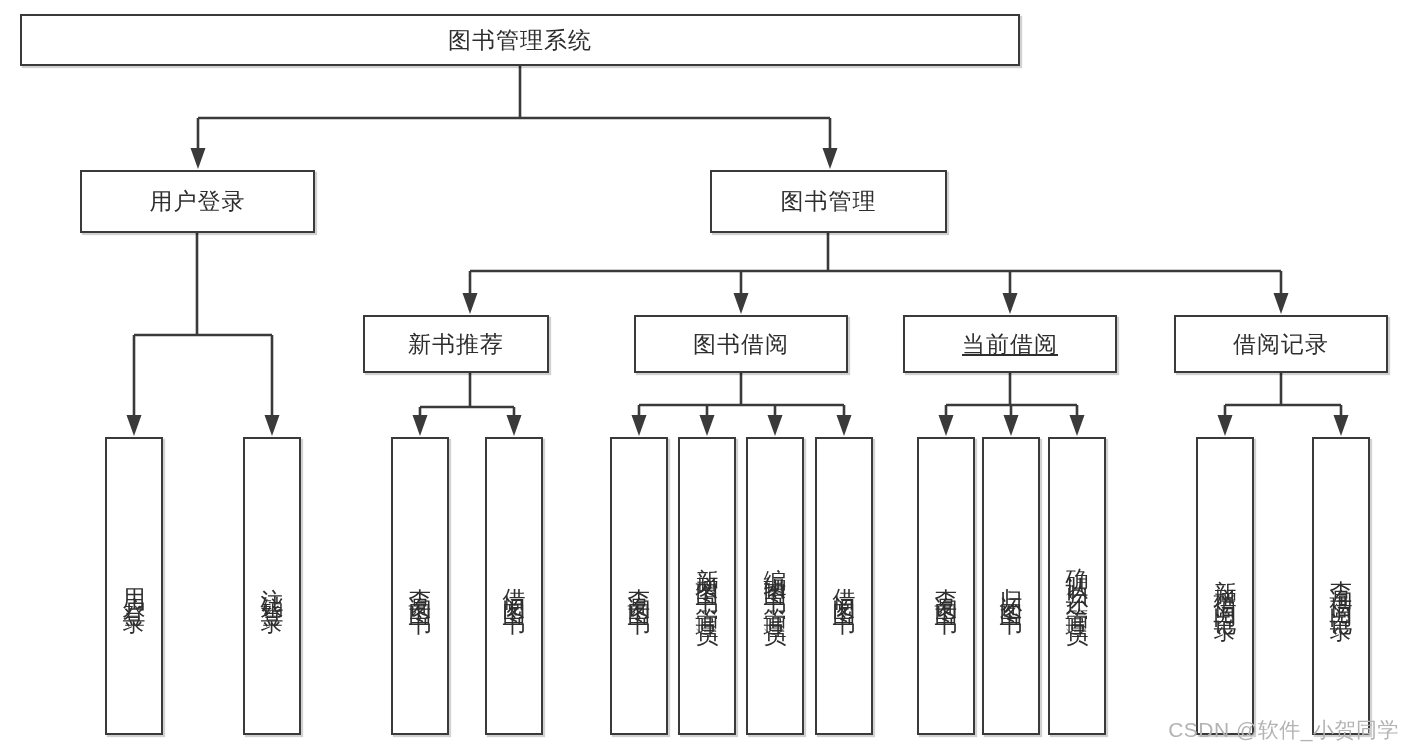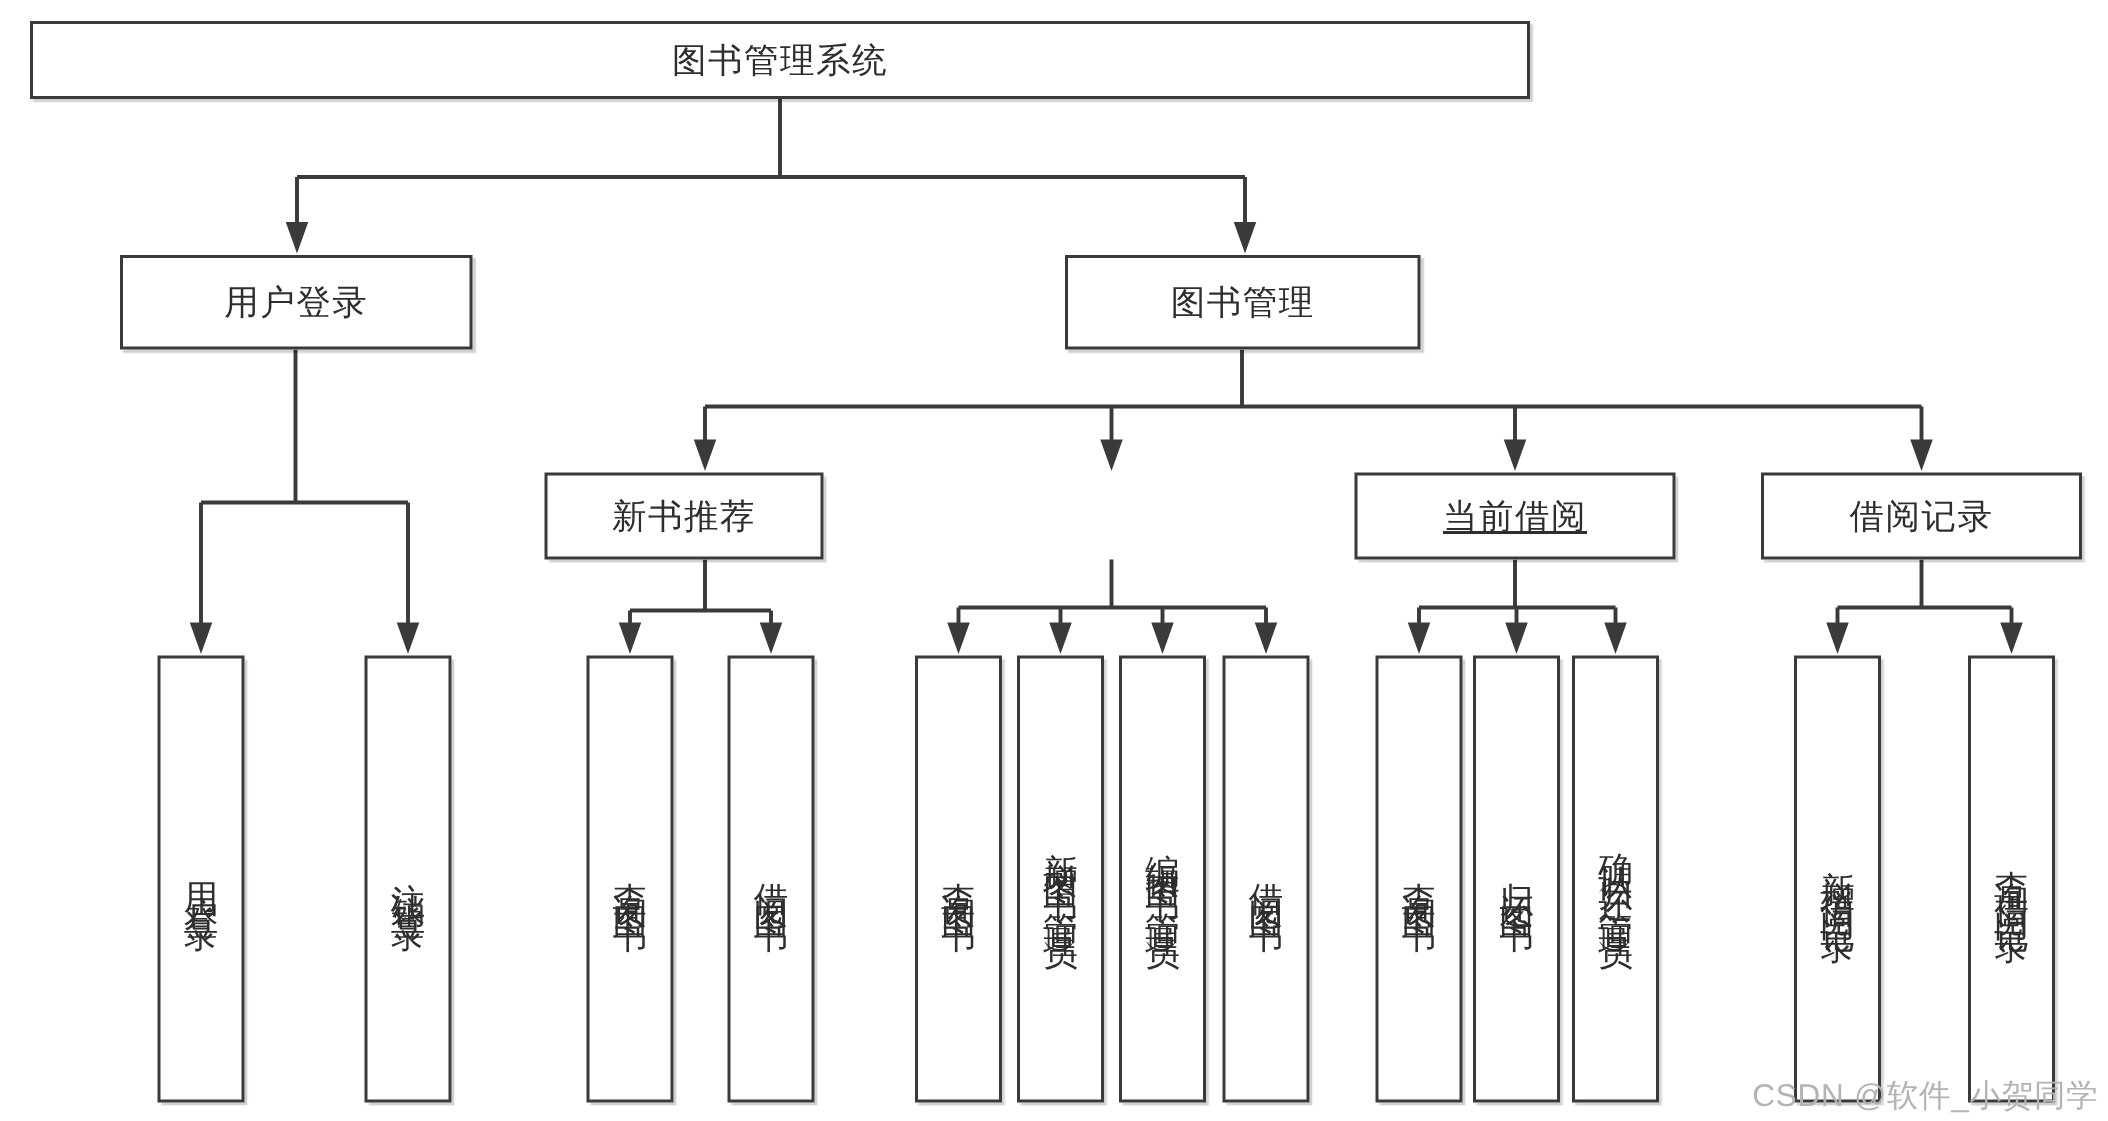--- a/index.html
+++ b/index.html
@@ -115,20 +115,23 @@
   <div class="node n-login">
     <span class="lbl">用户登录</span>
   </div>
   <div class="node n-mgmt">
     <span class="lbl">图书管理</span>
   </div>
 
   <div class="node n-l3a">
     <span class="lbl">新书推荐</span>
   </div>
+  <div class="node n-l3b">
+    <span class="lbl">图书借阅</span>
+  </div>
   <div class="node n-l3c">
     <span class="lbl">当前借阅</span>
   </div>
   <div class="node n-l3d">
     <span class="lbl">借阅记录</span>
   </div>
 
   <div class="node leaf lf-g1a">
     <span class="lbl">用户登录</span>
   </div>

